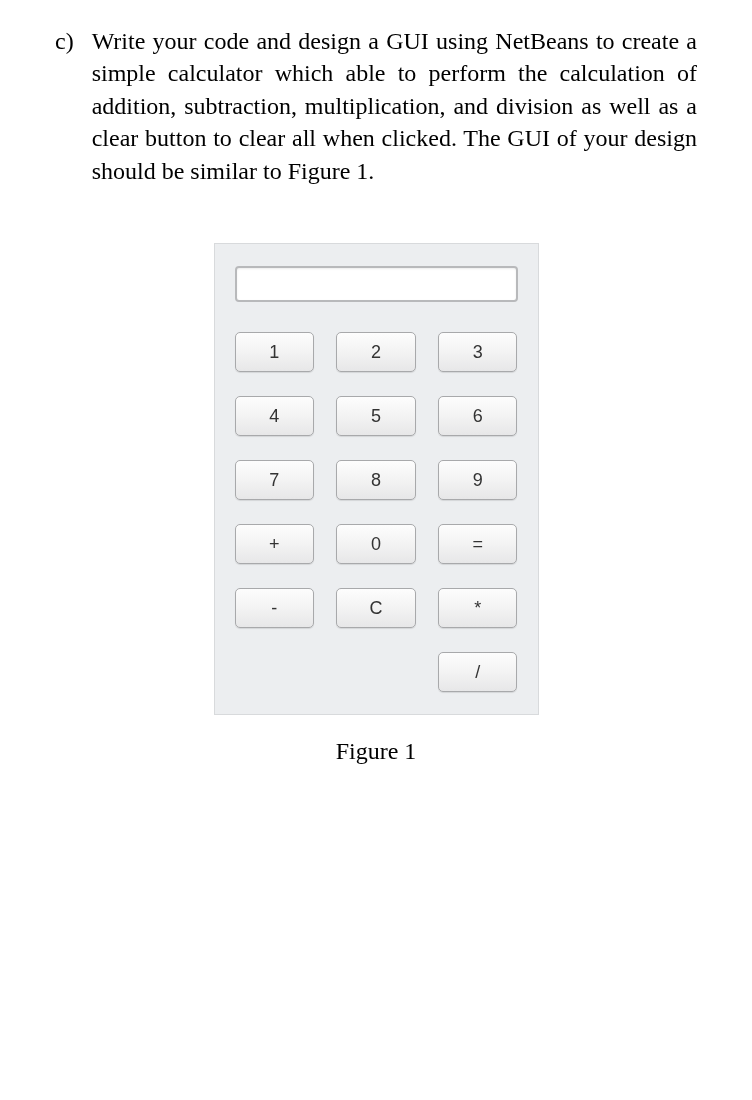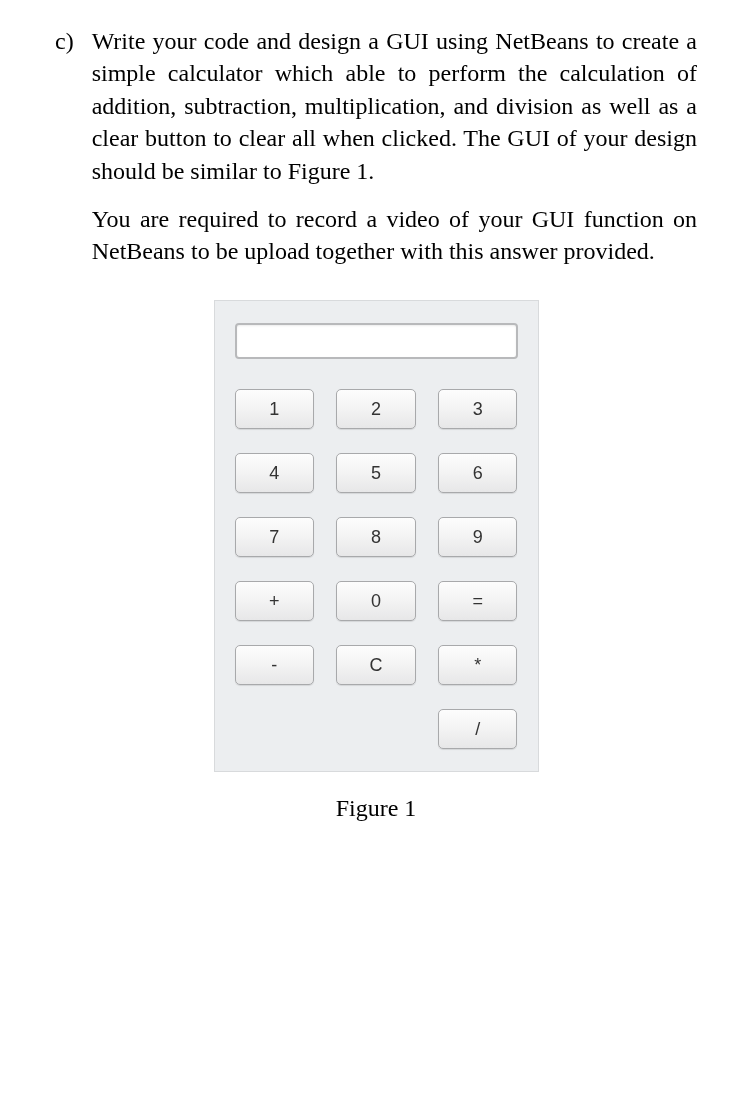--- a/index.html
+++ b/index.html
@@ -22,21 +22,21 @@
       gap: 18px;
     }
     .question-label {
       flex-shrink: 0;
     }
     .question-content {
       flex: 1;
     }
     .paragraph-1 {
       text-align: justify;
-      margin-bottom: 16px;
+      margin-bottom: 24px;
     }
     .paragraph-2 {
       text-align: justify;
     }
     .calculator-panel {
       width: 325px;
       margin: 32px auto 12px auto;
       background: #eceef0;
       border: 1px solid #d8dadc;
       padding: 22px 20px 22px 20px;
@@ -81,21 +81,20 @@
       font-size: 24px;
     }
   </style>
 </head>
 <body>
 
 <div class="question-block">
   <div class="question-label">c)</div>
   <div class="question-content">
     <p class="paragraph-1">Write your code and design a GUI using NetBeans to create a simple calculator which able to perform the calculation of addition, subtraction, multiplication, and division as well as a clear button to clear all when clicked. The GUI of your design should be similar to Figure 1.</p>
-    <p class="paragraph-2">You are required to record a video of your GUI function on NetBeans to be upload together with this answer provided.</p>
   </div>
 </div>
 
 <div class="calculator-panel">
   <div class="display-row">
     <div class="display-input"></div>
   </div>
   <div class="btn-grid">
     <div class="calc-btn">1</div>
     <div class="calc-btn">2</div>

